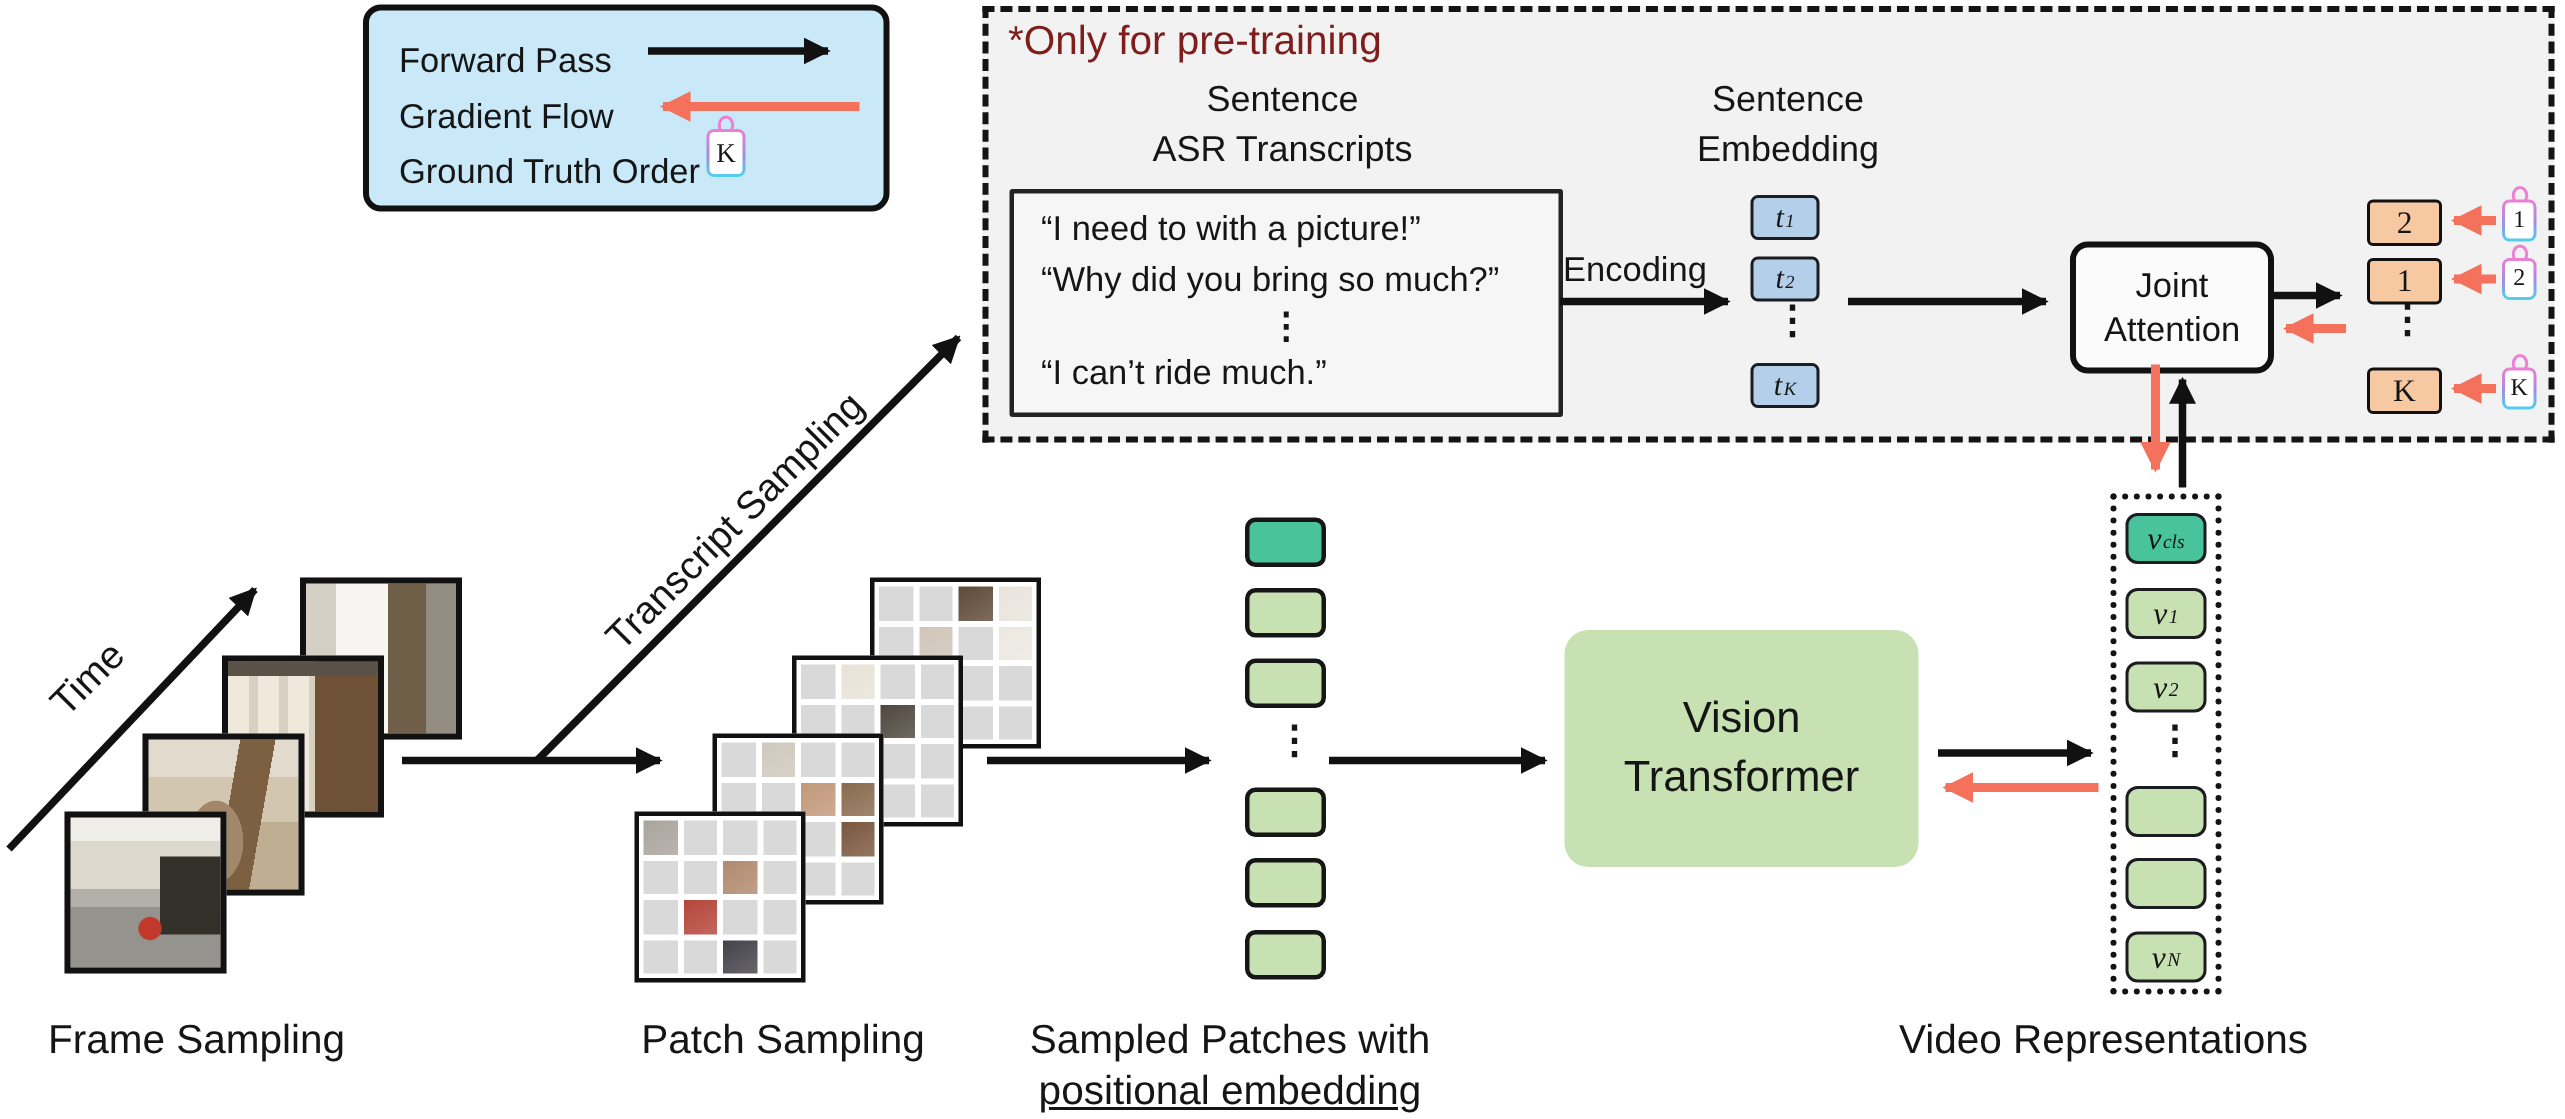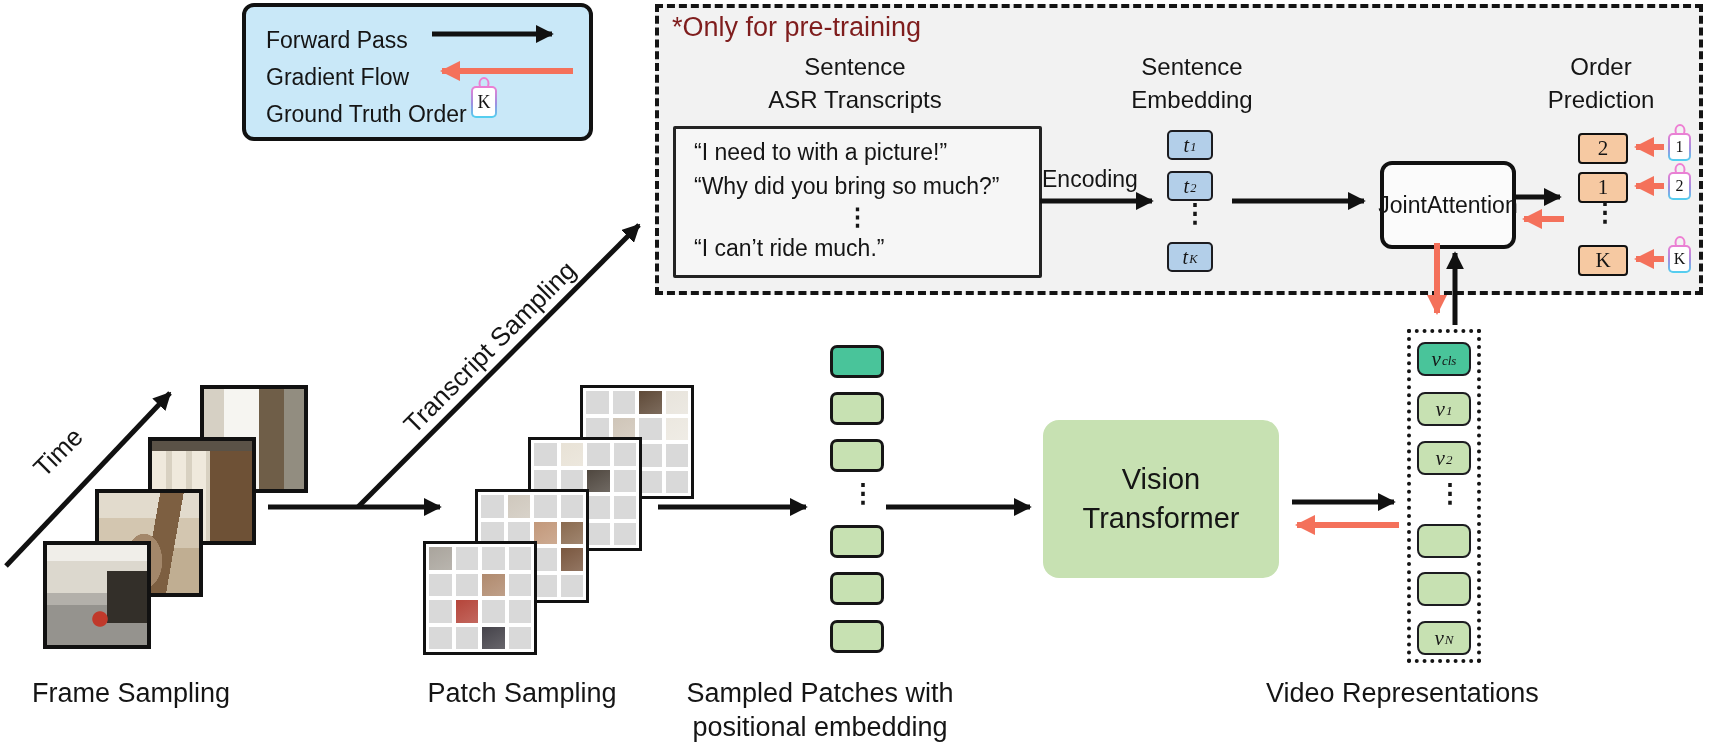--- a/index.html
+++ b/index.html
@@ -34,21 +34,21 @@
 
   .tok{position:absolute;display:flex;align-items:center;justify-content:center;z-index:8;
        font-family:"Liberation Serif",serif;font-style:italic;box-sizing:border-box;}
   .tok sub{font-size:0.62em;font-style:italic;transform:translateY(2px);margin-left:1px;}
   .t-tok{width:46px;height:30px;background:#b3cfe9;border:2.5px solid #1c1c20;border-radius:5px;font-size:20px;}
   .v-tok{width:54px;height:34px;background:#c7e1b2;border:2.5px solid #1c1c20;border-radius:8px;font-size:21px;}
   .v-teal{background:#49c49a;}
   .vdots{position:absolute;font-size:26px;font-weight:bold;z-index:8;font-family:"Liberation Sans",sans-serif;}
 
   .ja-box{left:1380px;top:161px;width:128px;height:80px;background:#fbfbfb;border:4px solid #111;
-          border-radius:12px;display:flex;flex-direction:row;align-items:center;justify-content:center;
+          border-radius:12px;display:flex;flex-direction:column;align-items:center;justify-content:center;
           font-size:23px;line-height:29px;z-index:8;}
   .order-box{position:absolute;width:46px;height:27px;background:#f6c9a2;border:2.5px solid #111;border-radius:4px;
              display:flex;align-items:center;justify-content:center;z-index:8;
              font-family:"Liberation Serif",serif;font-size:21px;}
 
   
   .frame{position:absolute;width:100px;height:100px;border:4px solid #111;background:#ddd;}
   .photo1{background-image:
       radial-gradient(circle at 53% 74%, #c0392b 0 8%, transparent 9%),
       linear-gradient(90deg, transparent 0 60%, #332f29 60% 100%),
@@ -133,24 +133,20 @@
         <span>t</span>
         <sub>K</sub>
       </div>
     </div>
 
   <div class="abs ja-box">
     <div>Joint</div>
     <div>Attention</div>
   </div>
 
-  <div class="abs hdr" style="left:1531px;top:50px;width:140px;">
-    <div>Order</div>
-    <div>Prediction</div>
-  </div>
 
   <div class="order-box" style="left:1578px;top:133px;">2</div>
   <div class="order-box" style="left:1578px;top:172px;">1</div>
   <div class="vdots" style="left:1592px;top:197px;">⋮</div>
   <div class="order-box" style="left:1578px;top:245px;">K</div>
 
   <div class="tag" style="left:1668px;top:133px;">
     <div class="loop"></div>
     <div class="body">
         <div class="inner" style="width:19px;height:24px;font-size:16px;">1</div>
@@ -287,21 +283,21 @@
       <div class="tok v-tok" style="left: 1417px; top: 572px;"></div>
       <div class="tok v-tok" style="left: 1417px; top: 621px;">
         <span>v</span>
         <sub>N</sub>
       </div>
     </div>
 
   <div class="cap" style="left:31px;top:678px;width:200px;">Frame Sampling</div>
   <div class="cap" style="left:422px;top:678px;width:200px;">Patch Sampling</div>
   <div class="cap" style="left:670px;top:678px;width:300px;">Sampled Patches with</div>
-  <div class="cap" style="left:670px;top:712px;width:300px;">positional embedding</div>
+  <div class="cap" style="left:670px;top:712px;width:300px;text-decoration:underline;">positional embedding</div>
   <div class="cap" style="left:1266px;top:678px;width:260px;">Video Representations</div>
 
   <svg class="arrows">
     <defs>
       <marker id="mb" viewBox="0 0 10 10" refX="9" refY="5" markerWidth="3.6" markerHeight="3.6" orient="auto-start-reverse">
         <path d="M0,0 L10,5 L0,10 z" fill="#111"></path>
       </marker>
       <marker id="mr" viewBox="0 0 10 10" refX="9" refY="5" markerWidth="3.4" markerHeight="3.4" orient="auto-start-reverse">
         <path d="M0,0 L10,5 L0,10 z" fill="#f4715b"></path>
       </marker>

